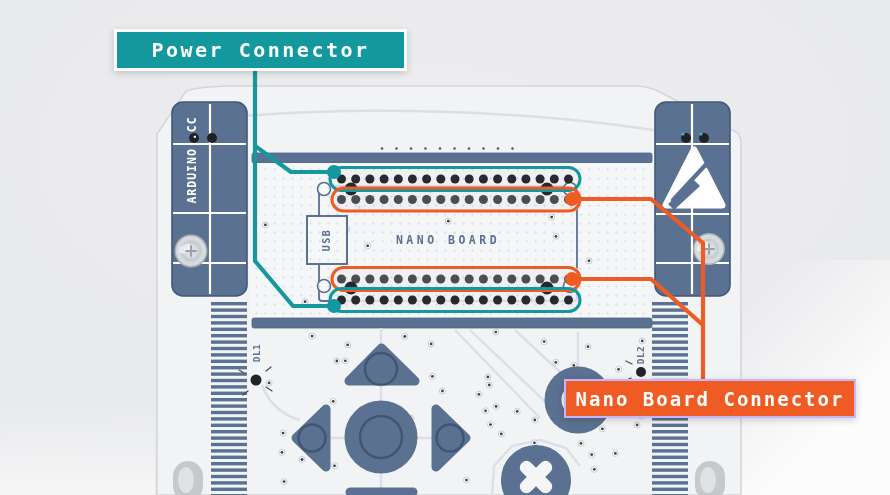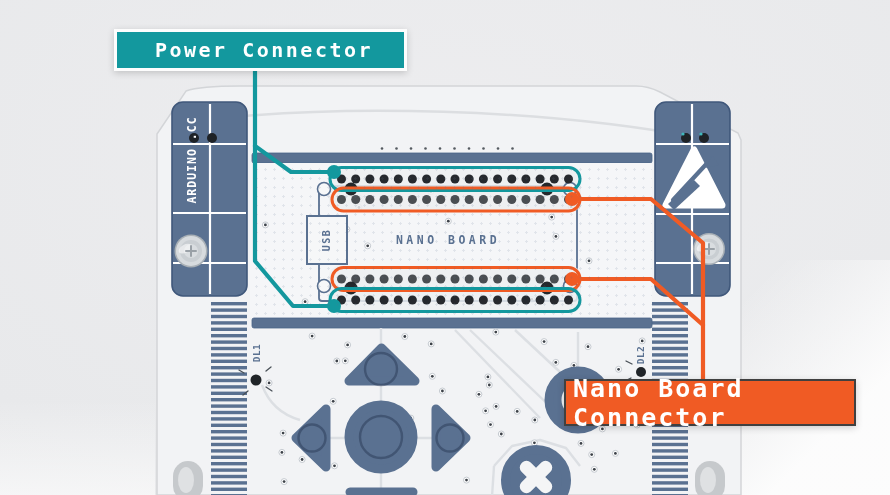--- a/index.html
+++ b/index.html
@@ -71,29 +71,28 @@
 
   .dot-texture{
     position:absolute;left:252px;top:165px;width:400px;height:150px;
     background:radial-gradient(circle, rgba(90,110,140,.13) 1px, transparent 1.4px);
     background-size:9px 9px;pointer-events:none;
   }
   .callout-label{
     position:absolute;display:flex;align-items:center;justify-content:center;
     color:var(--label-text);font-weight:bold;
     box-shadow:0 2px 7px rgba(0,0,0,.18);
-    padding-left:7px;
   }
   .callout-label.power{
     left:114px;top:29px;width:293px;height:42px;background:var(--teal);
     border:3px solid #fdfdfd;font-size:20px;letter-spacing:2.5px;
   }
   .callout-label.nano{
-    left:564px;top:379px;width:292px;height:47px;background:var(--orange);
-    border:2px solid #404040;font-size:25px;letter-spacing:2px;
+    left:564px;top:379px;width:292px;height:39px;background:var(--orange);
+    border:2px solid #c4b5fd;font-size:19px;letter-spacing:2px;
   }
 </style>
 </head>
 <body>
 
 <div class="stage">
   <div class="bg-lighten-right"></div>
   <div class="bg-lighten-left"></div>
 
   <svg class="board-svg" viewBox="0 0 890 495">

